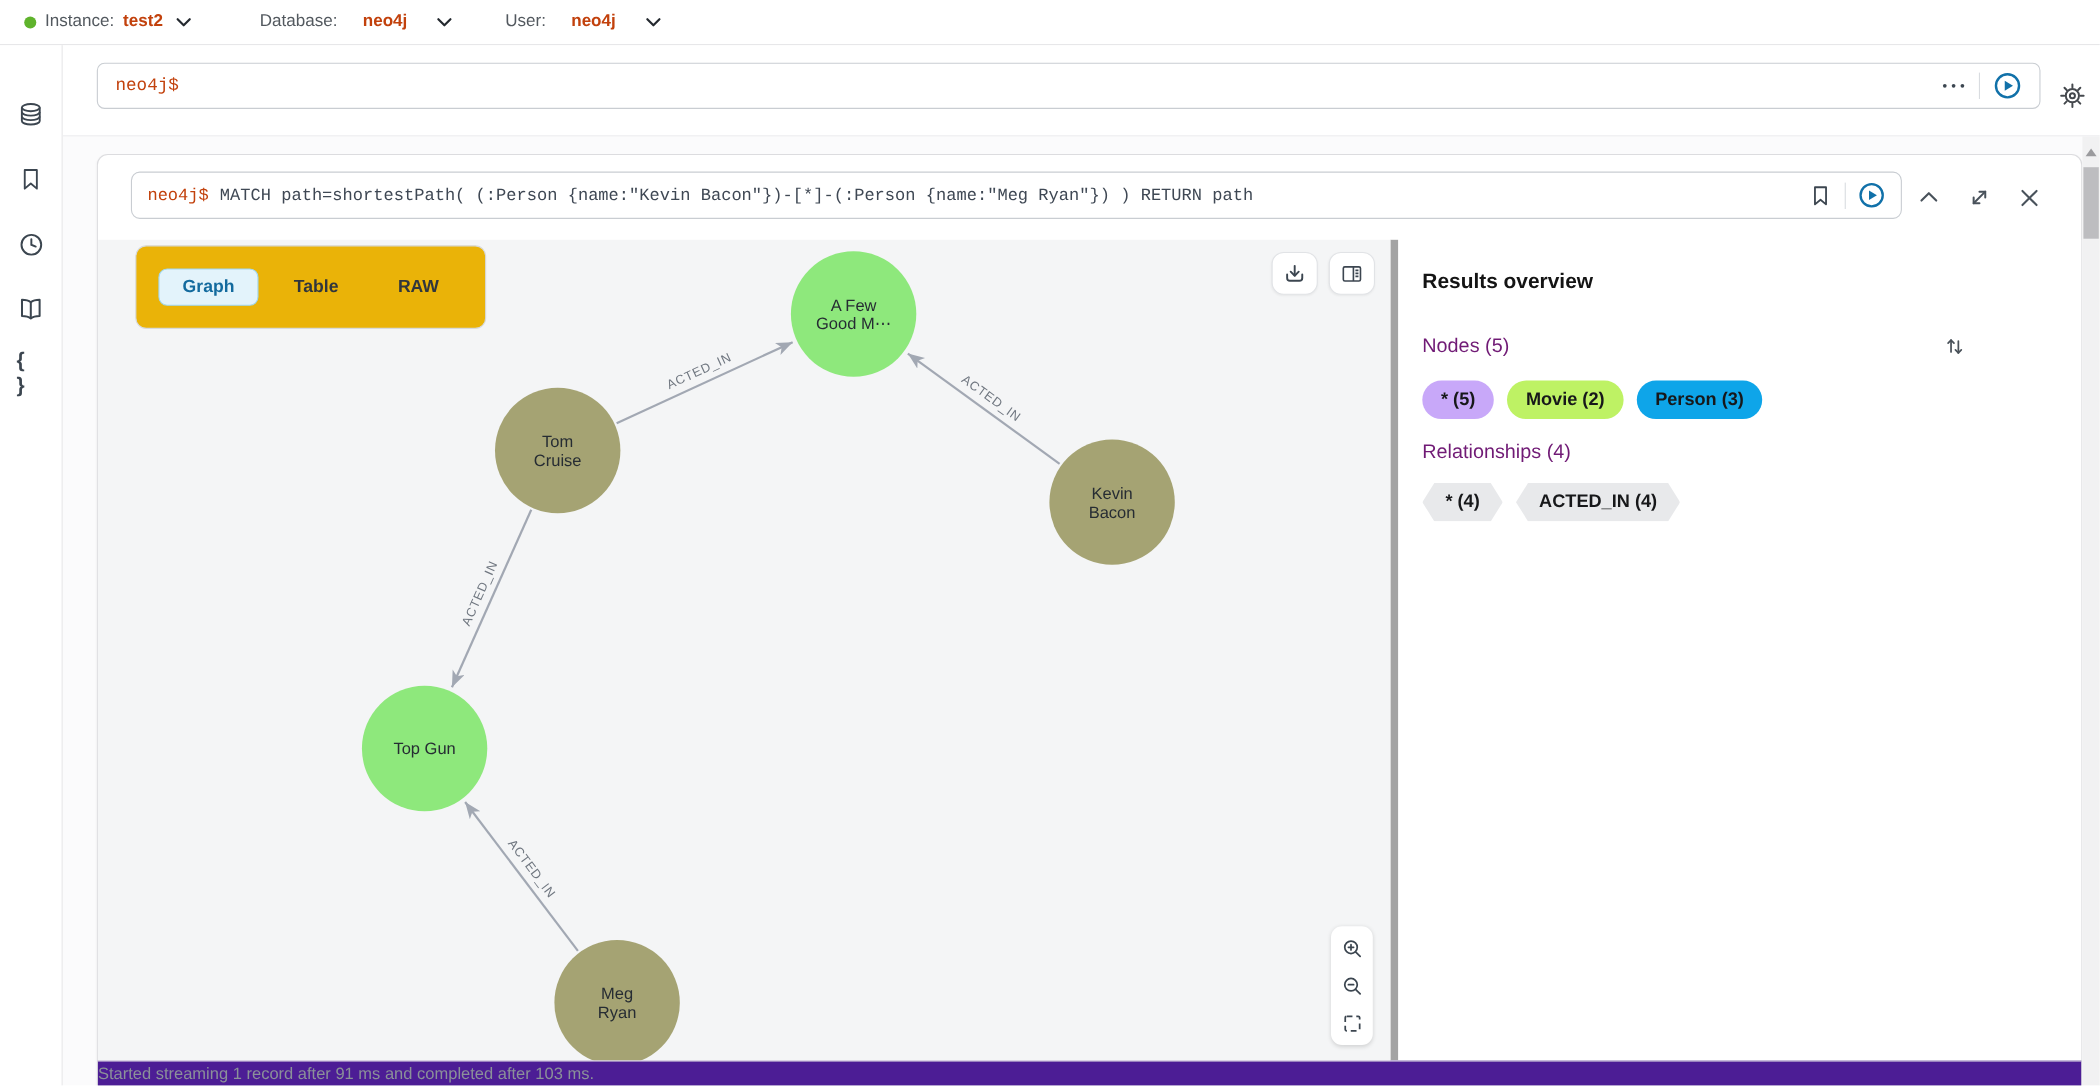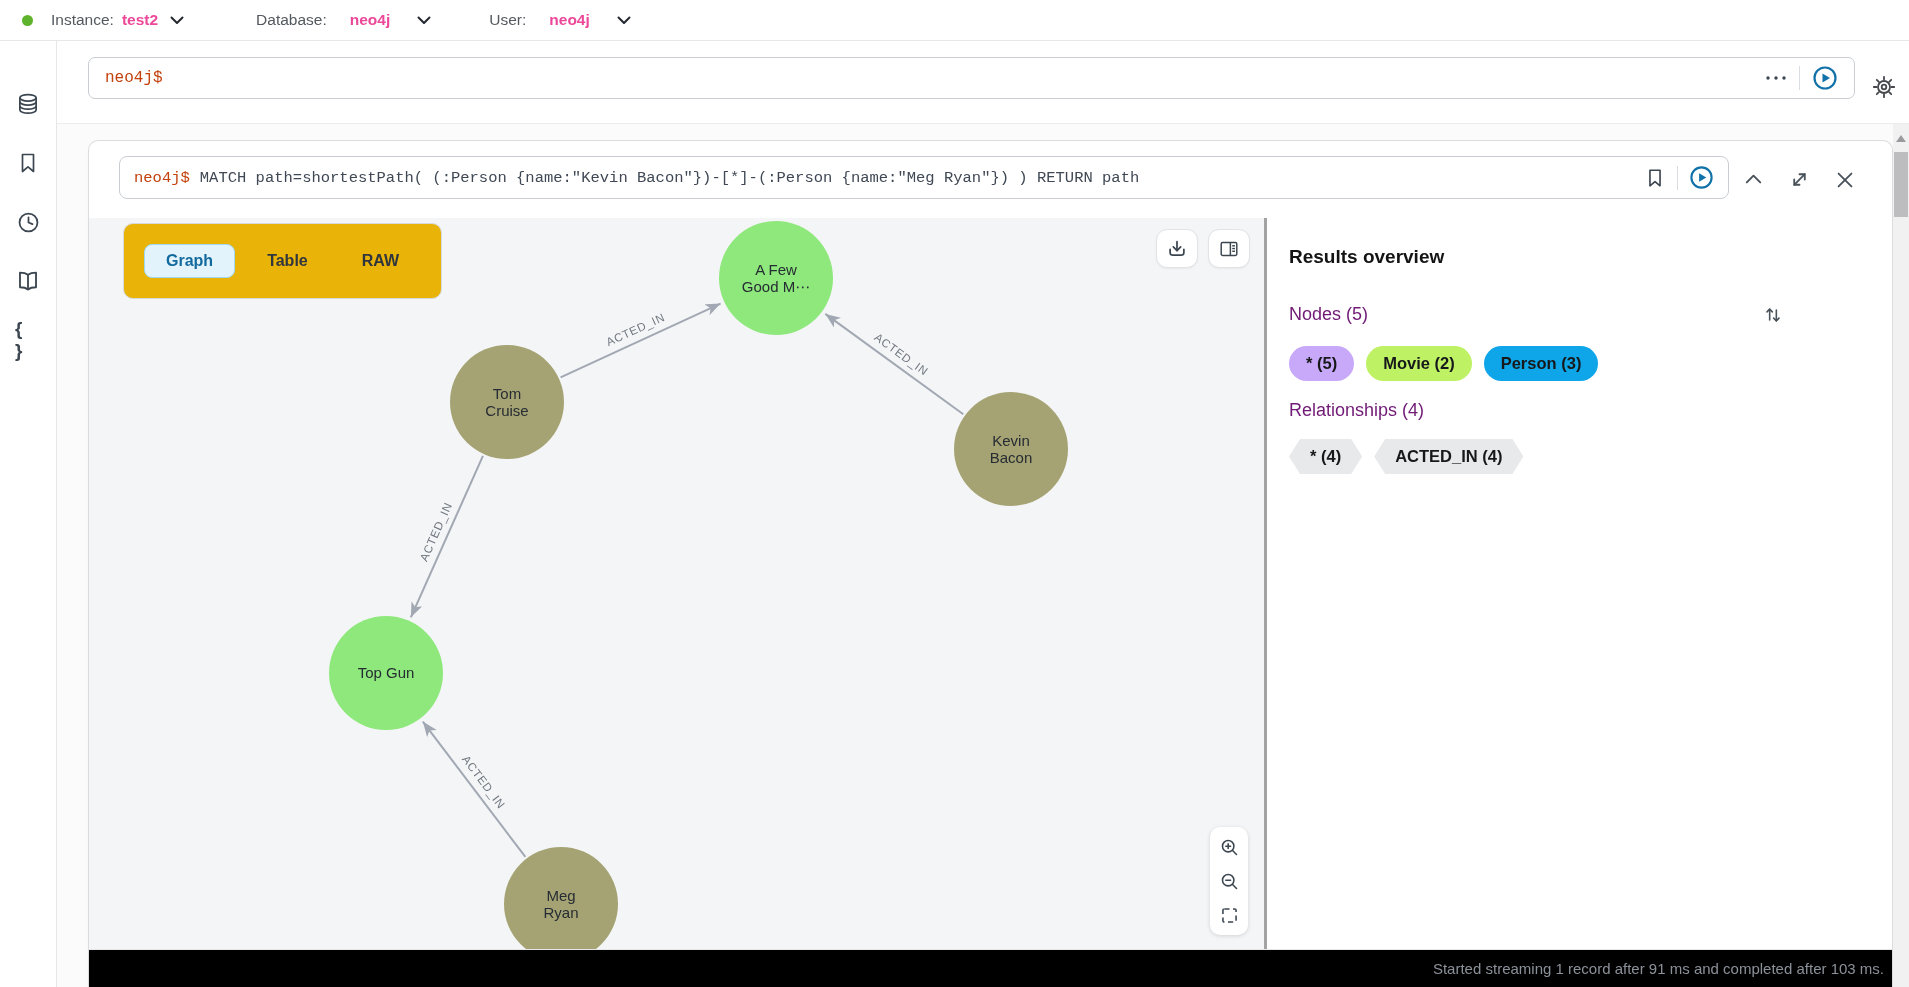--- a/index.html
+++ b/index.html
@@ -5,22 +5,22 @@
   * { margin:0; padding:0; box-sizing:border-box; }
   html,body { width:1909px; height:987px; }
   body { font-family:"Liberation Sans", sans-serif; background:#fff; color:#1f2329; }
   .page { position:relative; width:1909px; height:987px; overflow:hidden; background:#fff; }
 
   
   .topbar { position:absolute; top:0; left:0; right:0; height:41px; background:#fff;
             border-bottom:1px solid #e7e7e9; display:flex; align-items:center;
             padding-left:22px; font-size:15.5px; z-index:5; }
   .conn { display:flex; align-items:center; gap:8px; cursor:pointer; }
-  .conn .lbl { color:#53595f;margin-left:10px; }
-  .conn .val { color:#ec4899; font-weight:600; }
+  .conn .lbl { color:#53595f; }
+  .conn .val { color:#c2410c; font-weight:600; }
   .dot { width:11px; height:11px; border-radius:50%; display:inline-block; }
   .conn + .conn { margin-left:62px;gap:23px; }
   .conn.user { margin-left:48px; }
   .chev { margin-left:4px; }
 
   
   .sidebar { position:absolute; top:41px; left:0; bottom:0; width:57px; background:#fff;
              border-right:1px solid #e7e7e9; display:flex; flex-direction:column;
              align-items:center; padding-top:50px; gap:33px; z-index:4; }
   .side-btn { width:26px; height:26px; display:flex; align-items:center; justify-content:center;
@@ -71,34 +71,34 @@
   .gbtn { width:42px; height:39px; background:#fff; border:1px solid #e1e3e6; border-radius:11px;
           display:flex; align-items:center; justify-content:center; cursor:pointer;
           box-shadow:0 1px 2px rgba(0,0,0,.05); color:#3c4650; }
 
   .zoom-controls { position:absolute; right:16px; bottom:14px; width:38px; background:#fff;
                    border-radius:10px; box-shadow:0 1px 4px rgba(0,0,0,.14);
                    display:flex; flex-direction:column; align-items:center; padding:8px 0; gap:10px; z-index:2; }
   .zbtn { width:24px; height:24px; display:flex; align-items:center; justify-content:center;
           color:#3c4650; cursor:pointer; background:none; border:none; }
 
-  .results-panel { flex:1; background:#fff; border-left:3px solid #a3a3a3; padding:28px 22px 0 22px; }
+  .results-panel { flex:1; background:#fff; border-left:7px solid #a3a3a3; padding:28px 22px 0 22px; }
   .rp-title { font-size:19px; font-weight:700; color:#141414; }
   .rp-row { display:flex; justify-content:space-between; align-items:center; width:494px; margin-top:36px; }
   .rp-heading { font-size:18px; color:#701a75; }
   .rp-heading.rel { margin-top:19px; }
   .badges { display:flex; gap:12px; margin-top:21px; align-items:center; }
   .badge { height:35px; display:flex; align-items:center; padding:0 17px; border-radius:18px;
            font-size:16.5px; font-weight:700; color:#17181a; cursor:pointer; }
   .rel-badge { border-radius:0; padding:0 21px; background:#e8e9eb;
                clip-path:polygon(11px 0, calc(100% - 11px) 0, 100% 50%, calc(100% - 11px) 100%, 11px 100%, 0 50%); }
   .rel-badges { margin-top:18px; }
 
-  .frame-status { flex:none; height:38px; border-top:1px solid #e7e7e9; background:#000000;
-                  display:flex; align-items:center; justify-content:flex-end;
+  .frame-status { flex:none; height:23px; border-top:1px solid #e7e7e9; background:#4c1d95;
+                  display:flex; align-items:center; justify-content:flex-start;
                   padding-right:8px; font-size:15px; color:#8b9199; }
 
   
   .scrollbar { position:absolute; top:124px; right:0; bottom:0; width:16px; background:#f1f1f2; z-index:6; }
   .scroll-arrow { position:absolute; top:11px; left:3px; width:0; height:0;
                   border-left:5px solid transparent; border-right:5px solid transparent;
                   border-bottom:7px solid #9b9b9e; cursor:pointer; }
   .scroll-thumb { position:absolute; top:28px; left:1px; width:14px; height:65px; background:#bdbdc0; cursor:pointer; }
 
   

